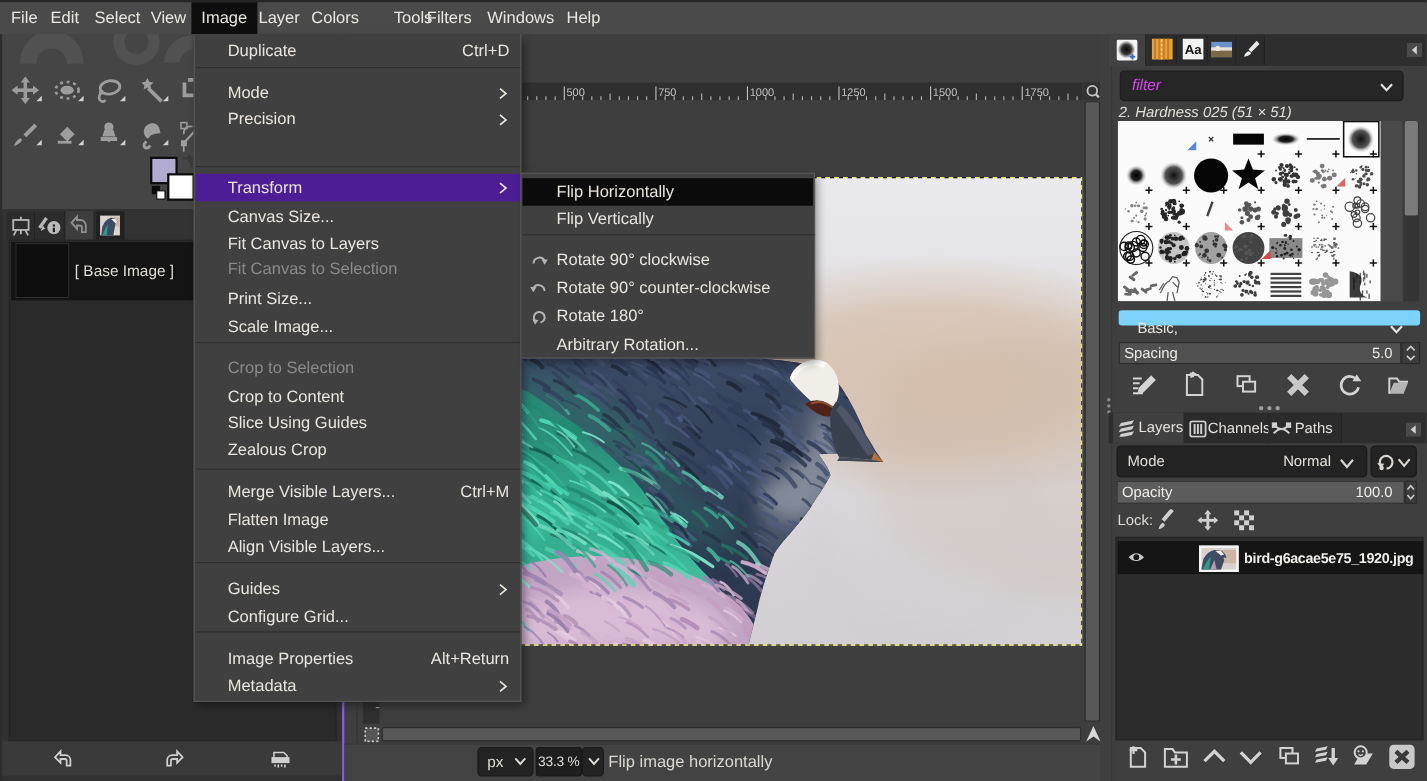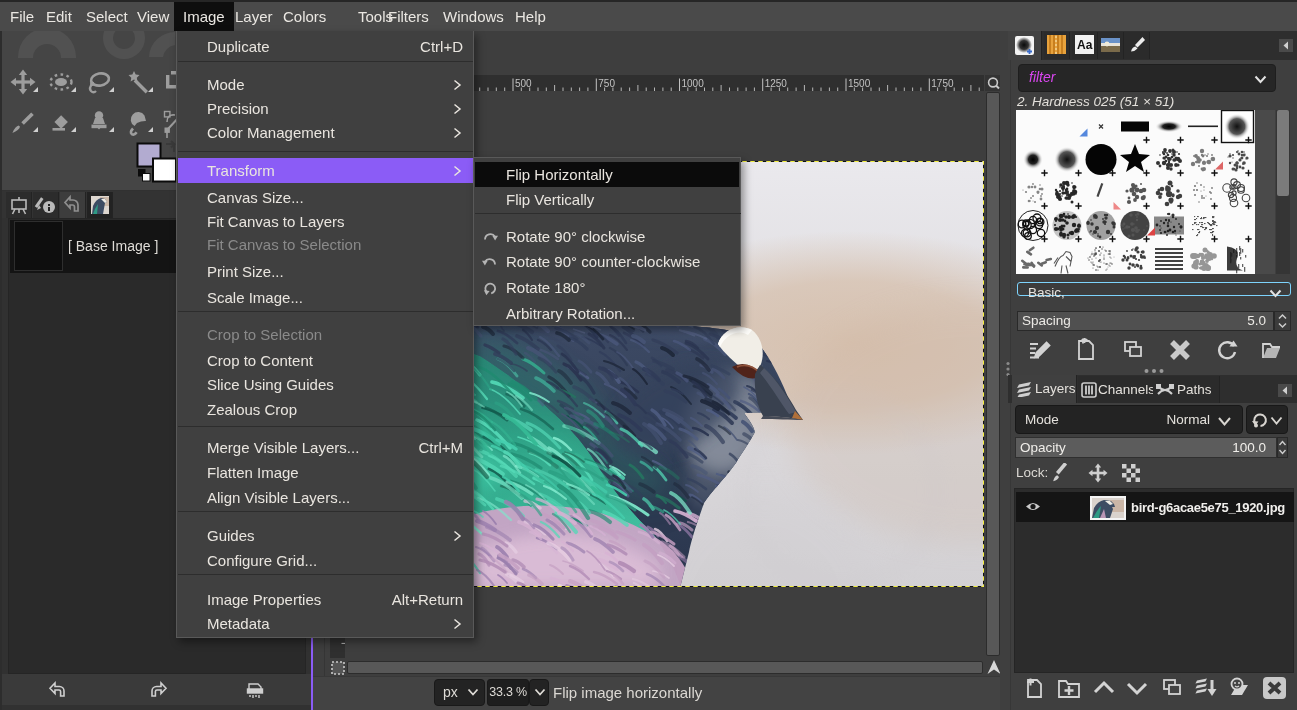--- a/index.html
+++ b/index.html
@@ -50,21 +50,21 @@
 #rtabs1 { position:absolute; left:8px; top:0px; width:289px; height:29px; background:#2e2e2e; }
 .btab { position:absolute; top:1px; width:26px; height:27px; background:#2b2b2b; border-right:1px solid #232323; }
 .btab.sel { left:0; top:0; width:34px; height:29px; background:#424242; }
 .btab svg { position:absolute; left:3px; top:3px; }
 .btab.sel svg { left:7px; top:5px; }
 #filterbox { position:absolute; left:18px; top:33px; width:258px; height:28px; background:#262626; border:1px solid #1e1e1e; border-radius:4px; }
 #brushlabel { position:absolute; left:17px; top:63px; font-size:13.5px; font-style:italic; color:#e3e0db; }
 #brushgrid { position:absolute; left:16px; top:79px; width:259px; height:164px; background:#4a4a4a; overflow:hidden; }
 #bscroll { position:absolute; left:276px; top:79px; width:14px; height:164px; background:#353535; }
 #bscroll .thumb { position:absolute; left:1px; top:0px; width:12px; height:86px; background:#7b7b7b; border-radius:2px; }
-#basicdd { position:absolute; left:17px; top:251px; width:274px; height:14px; background:#3c3c3c; border:1px solid #7dd3fc; border-radius:3px; font-size:13.5px; color:#e6e3de; line-height:19px; }
+#basicdd { position:absolute; left:17px; top:251px; width:274px; height:14px; background:#3c3c3c; border:7px solid #7dd3fc; border-radius:3px; font-size:13.5px; color:#e6e3de; line-height:19px; }
 #spacing { position:absolute; left:17px; top:280px; width:257px; height:20px; background:#505050; border:1px solid #292929; color:#eceae6; font-size:13.5px; line-height:18px; }
 #spacingspin { position:absolute; left:274px; top:280px; width:17px; height:20px; background:#3c3c3c; border:1px solid #292929; }
 #bbuttons { position:absolute; left:10px; top:307px; width:281px; height:24px; }
 #rdots { position:absolute; left:144px; top:337px; width:20px; height:6px; }
 #rtabs2 { position:absolute; left:8px; top:344px; width:289px; height:28px; background:#2e2e2e; }
 .rtab2 { position:absolute; top:1px; height:27px; background:#2b2b2b; border-right:1px solid #232323; color:#e4e1dc; font-size:13.5px; line-height:27px; }
 .rtab2.sel { top:0; height:28px; background:#404040; }
 #moderow  { position:absolute; left:15px; top:374px; width:228px; height:29px; background:#232323; border:1px solid #181818; border-radius:4px; color:#e4e1dc; font-size:13.5px; line-height:27px; }
 #modebtn2 { position:absolute; left:246px; top:374px; width:42px; height:29px; background:#232323; border:1px solid #181818; border-radius:4px; }
 #opacrow { position:absolute; left:15px; top:406px; width:262px; height:21px; background:#5c5c5c; border:1px solid #2f2f2f; color:#f0eeea; font-size:13.5px; line-height:19px;padding-left:44px; }
@@ -75,21 +75,21 @@
 #laythumb { position:absolute; left:74px; top:4px; width:36px; height:24px; background:#fff; border:2px solid #f4f4f4; }
 #layname { position:absolute; left:115px; top:8px; font-size:13px; font-weight:bold; color:#f0eeeb; white-space:nowrap; letter-spacing:-0.3px; }
 #laybuttons { position:absolute; left:14px; top:642px; width:280px; height:32px; }
 
 
 #menupop { left:176px; top:31px; width:298px; height:607px; background:#404040; border:1px solid #595959; border-top:none; box-shadow:3px 4px 8px rgba(0,0,0,.4); }
 .mrow { position:absolute; left:1px; width:295px; height:25px; line-height:25px; font-size:15px; color:#e9e5df; }
 .mrow .lab { position:absolute; left:29px; }
 .mrow .acc { position:absolute; right:10px; }
 .mrow.dis { color:#8a8a8a; }
-.mrow.hl { background:#8b5cf6; }
+.mrow.hl { background:#4c1d95; }
 .marr { position:absolute; right:9px; top:6px; width:14px; height:14px; }
 .msep { position:absolute; left:1px; width:295px; height:1px; background:#2d2d2d; }
 #submenu { left:473px; top:157px; width:268px; height:169px; background:#404040; border:1px solid #595959; box-shadow:3px 4px 8px rgba(0,0,0,.4); }
 .srow { position:absolute; left:1px; width:264px; height:25px; line-height:25px; font-size:15px; color:#e9e5df; }
 .srow .lab { position:absolute; left:31px; }
 .srow.hl { background:#0b0b0b; }
 .sicon { position:absolute; left:6px; top:4px; width:18px; height:18px; }
 </style>
 </head>
 <body>
@@ -2336,26 +2336,20 @@
         <svg class="marr" width="14" height="14" viewBox="0 0 14 14">
           <path d="M4.5 2.5 L10 7 L4.5 11.5" fill="none" stroke="#e9e5df" stroke-width="1.5"></path>
         </svg>
       </div>
     <div class="mrow" style="top:65px;">
         <span class="lab">Precision</span>
         <svg class="marr" width="14" height="14" viewBox="0 0 14 14">
           <path d="M4.5 2.5 L10 7 L4.5 11.5" fill="none" stroke="#e9e5df" stroke-width="1.5"></path>
         </svg>
       </div>
-    <div class="mrow" style="top:89px;">
-        <span class="lab">Color Management</span>
-        <svg class="marr" width="14" height="14" viewBox="0 0 14 14">
-          <path d="M4.5 2.5 L10 7 L4.5 11.5" fill="none" stroke="#e9e5df" stroke-width="1.5"></path>
-        </svg>
-      </div>
     <div class="msep" style="top:120px;"></div>
     <div class="mrow hl" style="top:127px;">
         <span class="lab">Transform</span>
         <svg class="marr" width="14" height="14" viewBox="0 0 14 14">
           <path d="M4.5 2.5 L10 7 L4.5 11.5" fill="none" stroke="#e9e5df" stroke-width="1.5"></path>
         </svg>
       </div>
     <div class="mrow" style="top:154px;">
         <span class="lab">Canvas Size...</span>
       </div>

